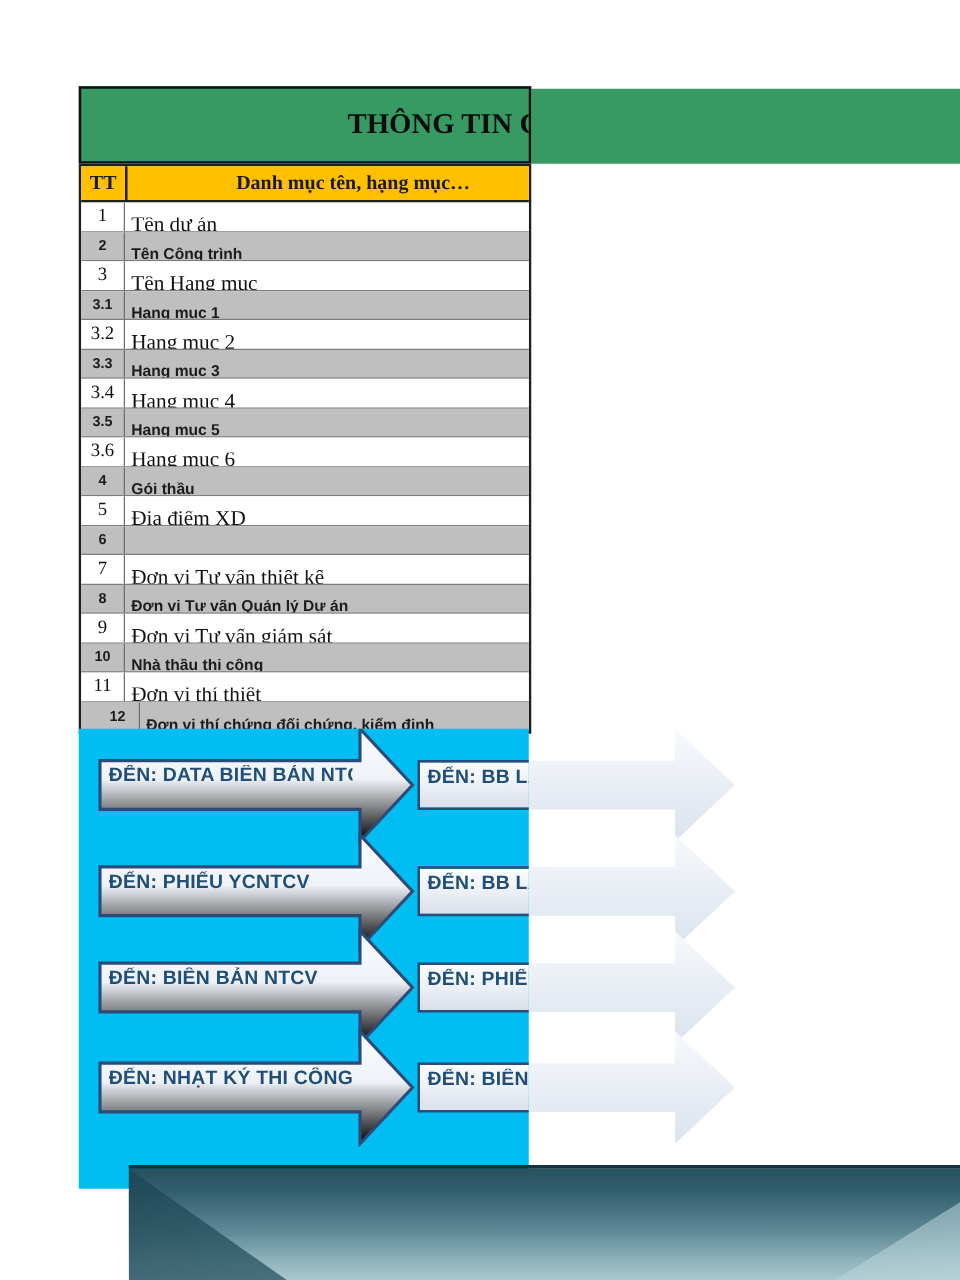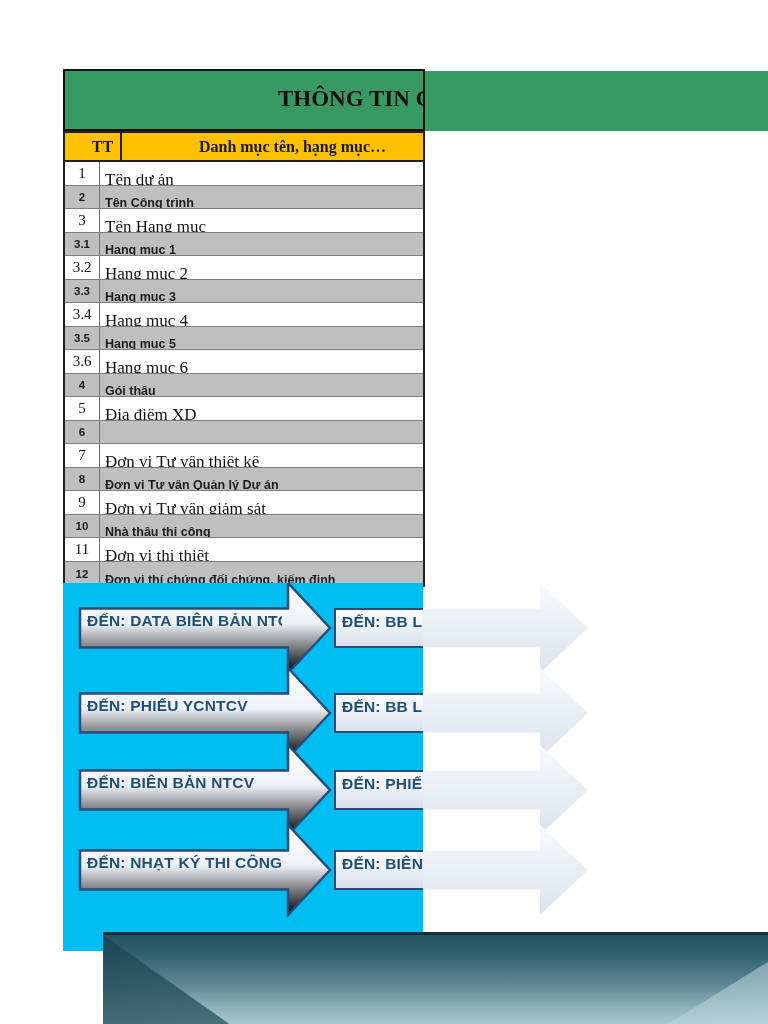--- a/index.html
+++ b/index.html
@@ -16,24 +16,24 @@
   .title-cell{position:absolute;left:63px;top:69px;width:362px;height:62px;box-sizing:border-box;
               background:var(--green);border:2px solid #111;overflow:hidden;}
   .title-text{display:block;white-space:nowrap;overflow:hidden;padding-left:213px;line-height:56px;
               font-family:"Liberation Serif",serif;font-weight:bold;font-size:23px;color:#0d0d0d;}
 
   
   .info-table{position:absolute;left:63px;top:131px;width:362px;box-sizing:border-box;
               border:2px solid #1f1f1f;background:#fff;}
   .thead{display:flex;height:27px;background:var(--yellow);border-bottom:2px solid #1f1f1f;
          font-family:"Liberation Serif",serif;font-weight:bold;font-size:16px;color:#1a1a1a;}
-  .thead .h-tt{width:35px;border-right:2px solid #1f1f1f;display:flex;align-items:center;justify-content:center;padding-left:20px;}
+  .thead .h-tt{width:35px;border-right:2px solid #1f1f1f;display:flex;align-items:center;justify-content:center;}
   .thead .h-name{flex:1;display:flex;align-items:center;justify-content:center;margin-left:40px;}
   .trow{display:flex;box-sizing:border-box;border-bottom:1px solid #7d7d7d;}
-  .trow:last-child{border-bottom:none;}
+  .trow:last-child{border-bottom:none;padding-left:12px;}
   .trow .tt{width:35px;box-sizing:border-box;border-right:1px solid #6f6f6f;
             display:flex;align-items:center;justify-content:center;}
   .trow .tname{flex:1;display:flex;align-items:center;padding-left:5px;overflow:hidden;white-space:nowrap;margin-top:12px;}
   .trow.white{height:24px;background:#fff;font-family:"Liberation Serif",serif;font-size:17px;color:#111;}
   .trow.white .tt{font-size:15px;}
   .trow.gray{height:23px;background:var(--gray);font-family:"Liberation Sans",sans-serif;
              font-size:12.5px;font-weight:600;color:#1c1c1c;}
   .trow.gray .tt{font-size:11.5px;}
 
   

